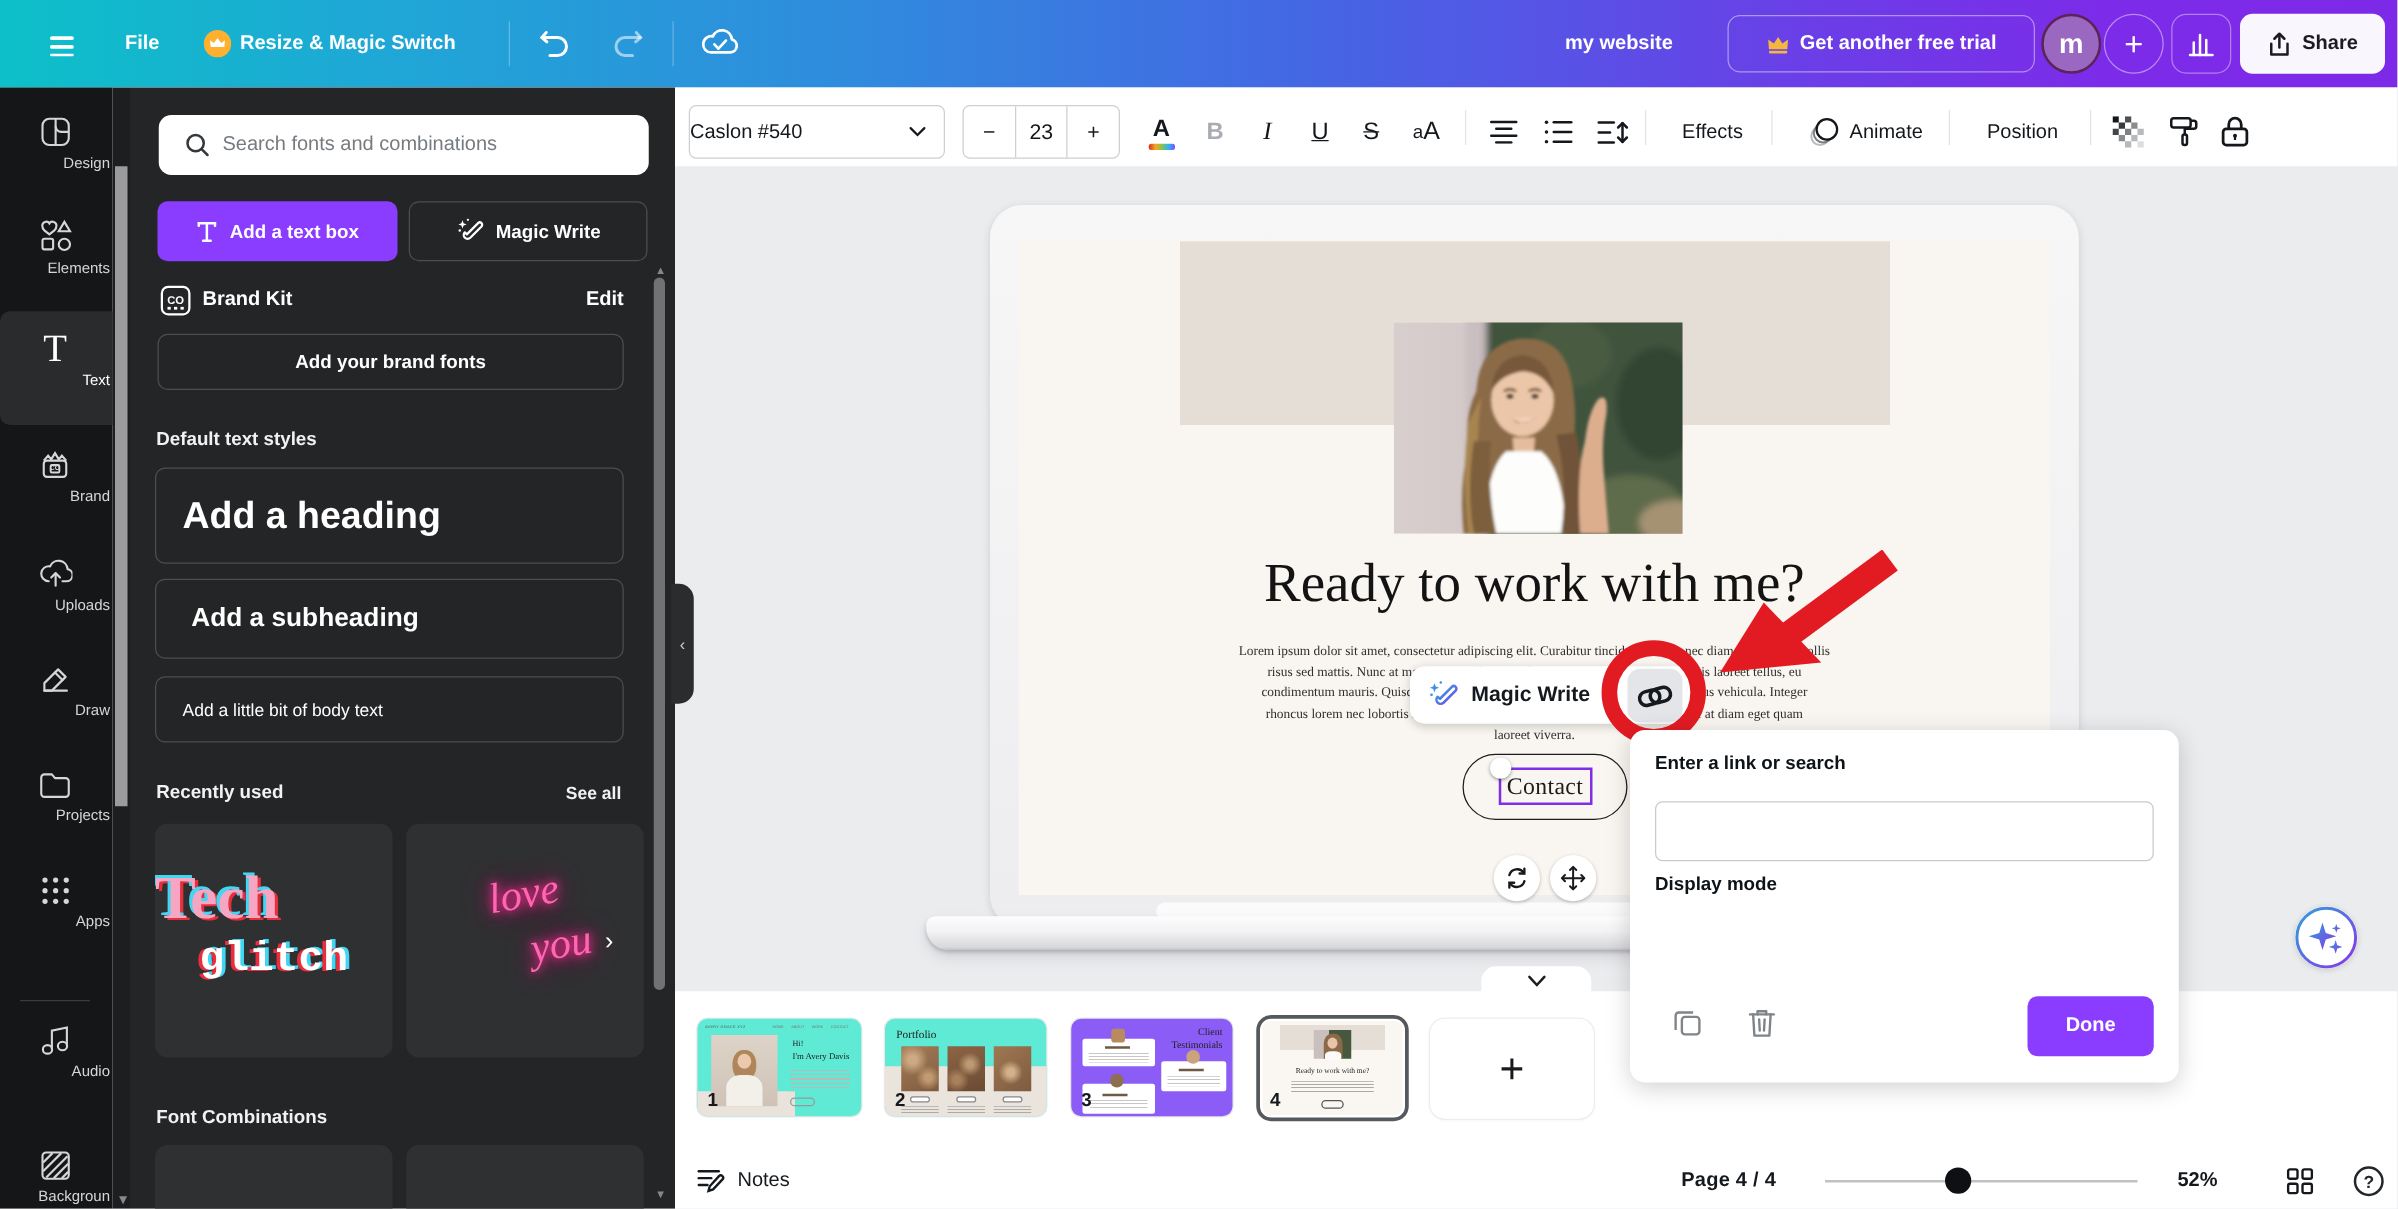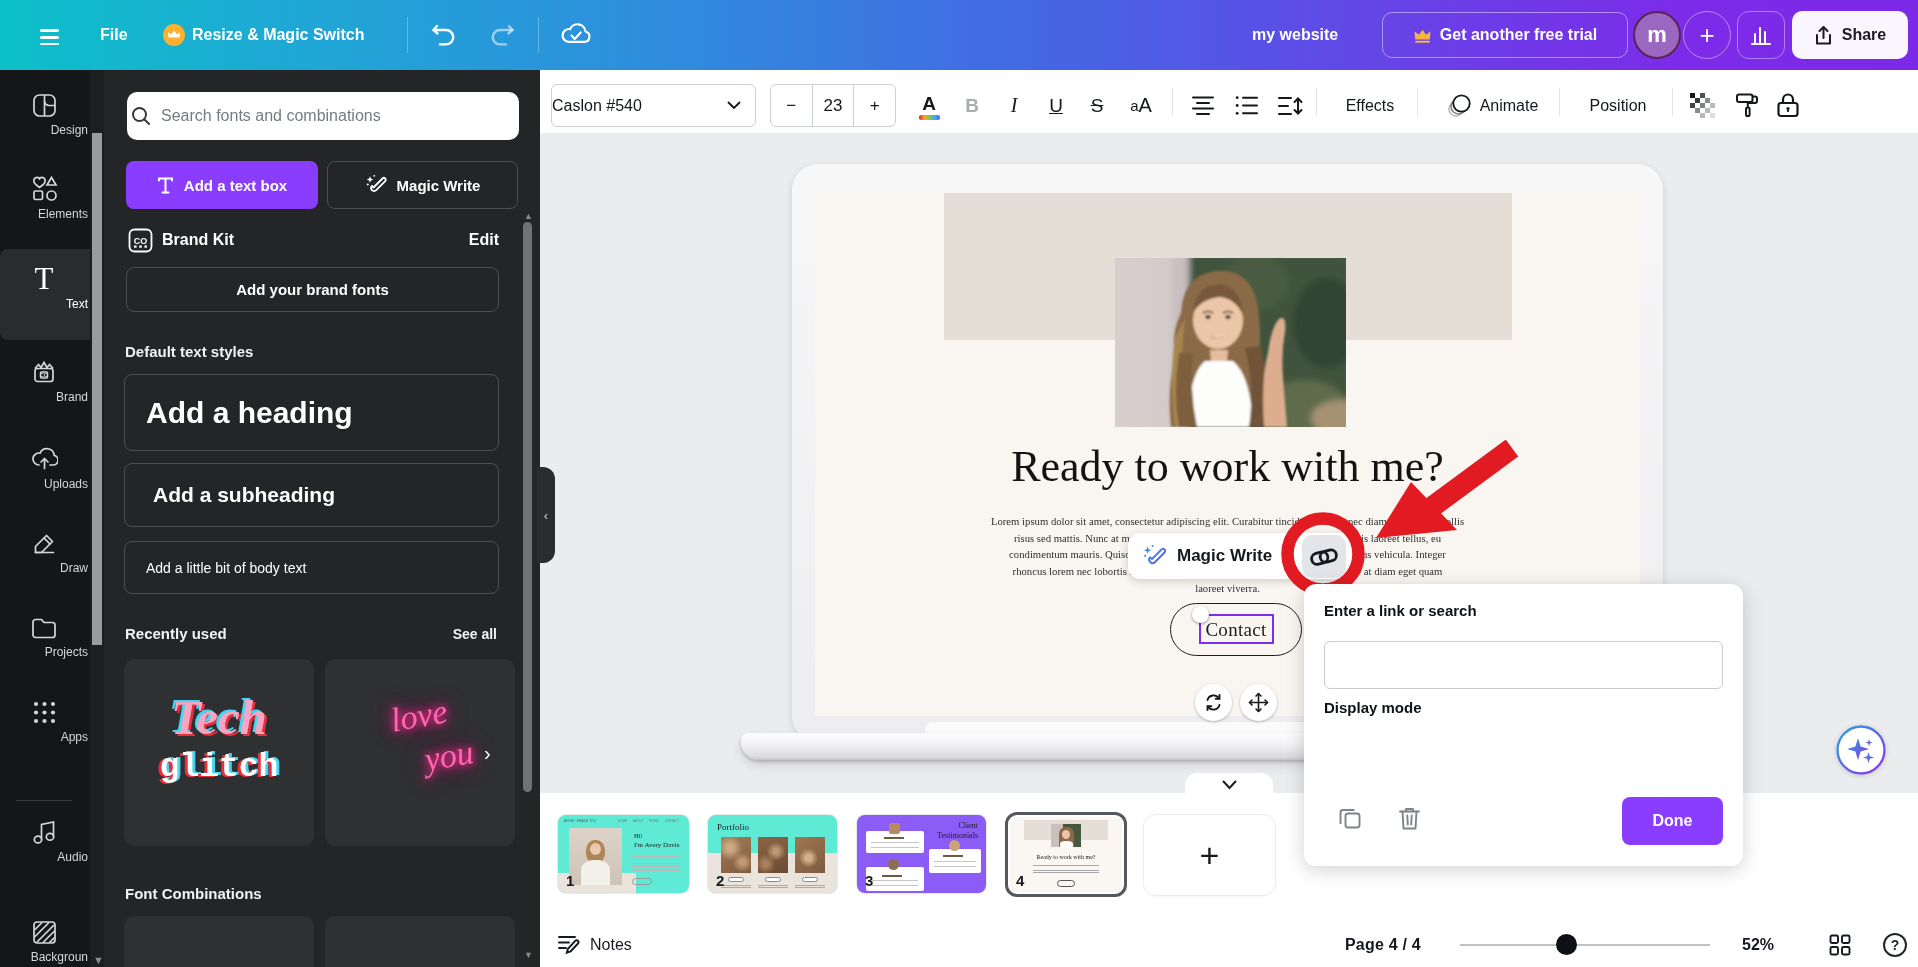--- a/index.html
+++ b/index.html
@@ -37,21 +37,21 @@
 #raildiv { position:absolute; left:16px; top:800px; width:56px; height:1px; background:#3a3b3d; }
 
 
 #oscroll { position:absolute; left:90px; top:70px; width:14px; height:897px; background:#1d1e20; }
 #oscroll .thumb { position:absolute; left:2px; top:63px; width:10px; height:512px; background:#9b9b9d; border-radius:0px; }
 #oscroll .dn { position:absolute; left:3px; top:884px; color:#87898b; font-size:11px; }
 
 
 #panel { position:absolute; left:104px; top:70px; width:436px; height:897px; background:#242526; overflow:hidden; }
 
-#searchbox { position:absolute; left:23px; top:22px; width:392px; height:48px; background:#fff; border-radius:10px; display:flex; align-items:center; padding-left:4px; gap:10px; color:#767b80; font-size:16px; }
+#searchbox { position:absolute; left:23px; top:22px; width:392px; height:48px; background:#fff; border-radius:10px; display:flex; align-items:center; padding-left:21px; gap:10px; color:#767b80; font-size:16px; }
 #addtext { position:absolute; left:22px; top:91px; width:192px; height:48px; background:#8b3dff; border-radius:8px; color:#fff; display:flex; align-items:center; justify-content:center; gap:10px; font-weight:700; font-size:15px; }
 #magicw { position:absolute; left:223px; top:91px; width:191px; height:48px; border:1px solid #4c4e50; border-radius:8px; color:#fff; display:flex; align-items:center; justify-content:center; gap:10px; font-weight:700; font-size:15px; }
 #brandrow { position:absolute; left:24px; top:160px; width:392px; height:24px; color:#fff; }
 #addfonts { position:absolute; left:22px; top:197px; width:373px; height:45px; border:1px solid #4c4e50; border-radius:8px; color:#fff; display:flex; align-items:center; justify-content:center; font-weight:700; font-size:15px; }
 .plabel { position:absolute; color:#f2f2f3; font-weight:700; font-size:15px; }
 .ptile { position:absolute; left:20px; width:375px; border:1px solid #4c4e50; border-radius:8px; color:#fff; display:flex; align-items:center; padding-left:21px; }
 .rtile { position:absolute; width:190px; height:187px; background:#2f3032; border-radius:10px; overflow:hidden; }
 #iscroll { position:absolute; left:417px; top:140px; width:13px; height:757px; }
 #iscroll .thumb { position:absolute; left:2px; top:12px; width:9px; height:570px; background:#717274; border-radius:5px; }
 #handle { position:absolute; left:537px; top:467px; width:18px; height:96px; background:#2b2c2e; border-radius:0 12px 12px 0; color:#cfd0d2; display:flex; align-items:center; justify-content:center; font-size:13px; }
@@ -362,21 +362,21 @@
     <span style="position:absolute;right:21px;top:1px;font-weight:700;font-size:16px;">Edit</span>
   </div>
   <div id="addfonts">Add your brand fonts</div>
   <div class="plabel" style="left:21px;top:273px;">Default text styles</div>
   <div class="ptile" style="top:304px;height:77px;font-size:30px;font-weight:700;">Add a heading</div>
   <div class="ptile" style="top:393px;height:64px;font-size:21px;font-weight:700;padding-left:28px;">Add a subheading</div>
   <div class="ptile" style="top:471px;height:53px;font-size:14px;">Add a little bit of body text</div>
   <div class="plabel" style="left:21px;top:555px;">Recently used</div>
   <div class="plabel" style="right:43px;top:556px;font-size:14px;">See all</div>
   <div class="rtile" id="techtile" style="left:20px;top:589px;">
-    <div style="position:absolute;left:0;top:30px;width:190px;text-align:center;font-family:'Liberation Serif',serif;font-style:italic;font-weight:700;font-size:49px;color:#f6a6c2;text-shadow:-2.5px -2px 0 #43d6f2, 2.5px 2px 0 #e62e3c;">Tech</div>
+    <div style="position:absolute;left:0;top:30px;width:190px;text-align:left;font-family:'Liberation Serif',serif;font-weight:700;font-size:49px;color:#f6a6c2;text-shadow:-2.5px -2px 0 #43d6f2, 2.5px 2px 0 #e62e3c;">Tech</div>
     <div style="position:absolute;left:0;top:90px;width:190px;text-align:center;font-family:'Liberation Mono',monospace;font-weight:700;font-size:33px;color:#fff;text-shadow:-3px 1px 0 #e62e3c, 3px -1px 0 #43d6f2;">glitch</div>
   </div>
   <div class="rtile" id="lovetile" style="left:221px;top:589px;">
     <div style="position:absolute;left:14px;top:38px;width:160px;text-align:center;font-family:'Liberation Serif',serif;font-style:italic;font-size:34px;color:#ff66b2;text-shadow:0 0 7px #ff2f92,0 0 14px #e81f85,0 0 22px #b3126b;transform:rotate(-10deg);">love</div>
     <div style="position:absolute;left:44px;top:78px;width:160px;text-align:center;font-family:'Liberation Serif',serif;font-style:italic;font-size:34px;color:#ff66b2;text-shadow:0 0 7px #ff2f92,0 0 14px #e81f85,0 0 22px #b3126b;transform:rotate(-10deg);">you</div>
   </div>
   <div style="position:absolute;left:380px;top:672px;color:#fff;font-size:20px;">›</div>
   <div class="plabel" style="left:21px;top:815px;">Font Combinations</div>
   <div class="rtile" style="left:20px;top:846px;height:120px;"></div>
   <div class="rtile" style="left:221px;top:846px;height:120px;"></div>

